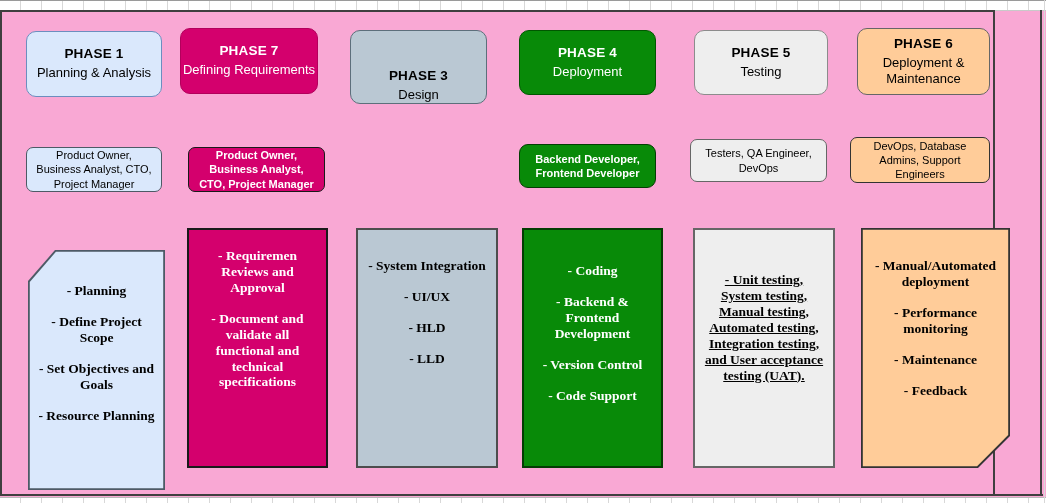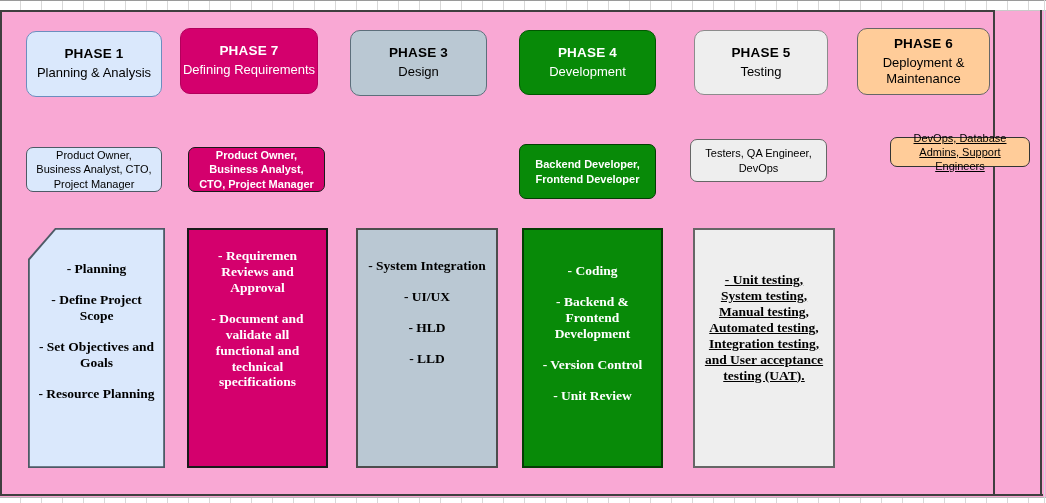--- a/index.html
+++ b/index.html
@@ -62,33 +62,33 @@
     padding:33px 8px 8px 8px;
   }
   .bevel-tl{clip-path:polygon(27px 0,100% 0,100% 100%,0 100%,0 31px);}
   .bevel-tl .bevel-inner{clip-path:polygon(27.9px 1.8px,calc(100% - 1.8px) 1.8px,calc(100% - 1.8px) calc(100% - 1.8px),1.8px calc(100% - 1.8px),1.8px 31.9px);}
   .bevel-br{clip-path:polygon(0 0,100% 0,100% calc(100% - 32px),calc(100% - 32px) 100%,0 100%);}
   .bevel-br .bevel-inner{clip-path:polygon(1.8px 1.8px,calc(100% - 1.8px) 1.8px,calc(100% - 1.8px) calc(100% - 32.9px),calc(100% - 32.9px) calc(100% - 1.8px),1.8px calc(100% - 1.8px));}
 
   
   .p1 .hdr{left:26px;top:31px;width:136px;height:66px;}
   .p2 .hdr{left:180px;top:28px;width:138px;height:66px;}
-  .p3 .hdr{left:350px;top:30px;width:137px;height:66px;}
+  .p3 .hdr{left:350px;top:30px;width:137px;height:74px;justify-content:flex-end;}
   .p4 .hdr{left:519px;top:30px;width:137px;height:65px;}
   .p5 .hdr{left:694px;top:30px;width:134px;height:65px;}
   .p6 .hdr{left:857px;top:28px;width:133px;height:67px;}
 
   .p1 .roles-box{left:26px;top:147px;width:136px;height:45px;}
   .p2 .roles-box{left:188px;top:147px;width:137px;height:45px;}
   .p3 .roles-box{left:350px;top:146px;width:136px;height:41px;}
-  .p4 .roles-box{left:519px;top:144px;width:137px;height:55px;}
+  .p4 .roles-box{left:519px;top:144px;width:137px;height:44px;border-radius:9px;}
   .p5 .roles-box{left:690px;top:139px;width:137px;height:43px;text-align:center;}
-  .p6 .roles-box{left:890px;top:137px;width:140px;height:30px;text-decoration:underline;}
-
-  .p1 .bevel{left:28px;width:137px;}
+  .p6 .roles-box{left:850px;top:137px;width:140px;height:46px;}
+
+  .p1 .bevel{left:28px;width:137px;margin-top:22px;}
   .p1 .bevel-inner{padding-top:33px;}
   .p2 .detail{left:187px;width:141px;padding-top:18px;}
   .p3 .detail{left:356px;width:142px;padding-top:28px;}
   .p4 .detail{left:522px;width:141px;padding-top:33px;font-family:Liberation Serif, serif;}
   .p5 .detail{left:693px;width:142px;padding-top:42px;text-decoration:underline;}
   .p6 .bevel{left:861px;width:149px;}
   .p6 .bevel-inner{padding-top:30px;}
 </style>
 </head>
 <body>
@@ -146,30 +146,30 @@
       <div class="item">- System Integration</div>
       <div class="item">- UI/UX</div>
       <div class="item">- HLD</div>
       <div class="item">- LLD</div>
     </div>
   </div>
 
   <div class="phase-col p4" style="--fill: #088a08; --border: #005700; --border-dark: #033d03; --ink: #ffffff;">
     <div class="hdr">
       <div class="hdr-title">PHASE 4</div>
-      <div class="hdr-sub">Development</div>
+      <div class="hdr-sub">Deployment</div>
     </div>
     <div class="roles-box">
       <span>Backend Developer, Frontend Developer</span>
     </div>
     <div class="detail">
       <div class="item">- Coding</div>
       <div class="item">- Backend &amp; Frontend Development</div>
       <div class="item">- Version Control</div>
-      <div class="item">- Unit Review</div>
+      <div class="item">- Code Support</div>
     </div>
   </div>
 
   <div class="phase-col p5" style="--fill: #eeeeee; --border: #8c8c8c; --border-dark: #666666; --ink: #000000;">
     <div class="hdr">
       <div class="hdr-title">PHASE 5</div>
       <div class="hdr-sub">Testing</div>
     </div>
     <div class="roles-box">
       <span>Testers, QA Engineer, DevOps</span>
@@ -180,15 +180,23 @@
   </div>
 
   <div class="phase-col p6" style="--fill: #ffcc99; --border: #666666; --border-dark: #333333; --ink: #000000;">
     <div class="hdr">
       <div class="hdr-title">PHASE 6</div>
       <div class="hdr-sub">Deployment &amp; Maintenance</div>
     </div>
     <div class="roles-box">
       <span>DevOps, Database Admins, Support Engineers</span>
     </div>
+    <div class="bevel bevel-br">
+      <div class="bevel-inner">
+        <div class="item">- Manual/Automated deployment</div>
+        <div class="item">- Performance monitoring</div>
+        <div class="item">- Maintenance</div>
+        <div class="item">- Feedback</div>
+      </div>
+    </div>
   </div>
 
 </div>
 
 </body></html>

